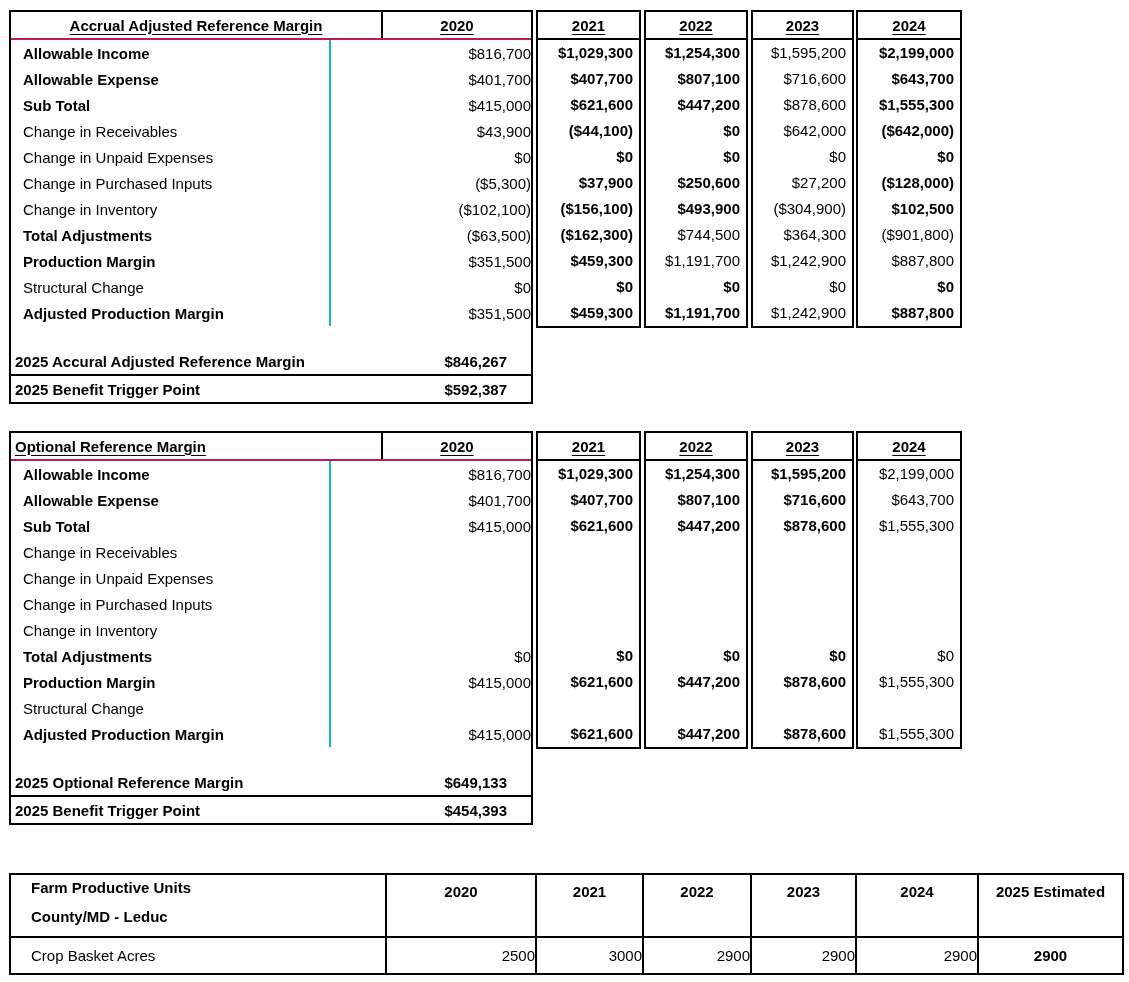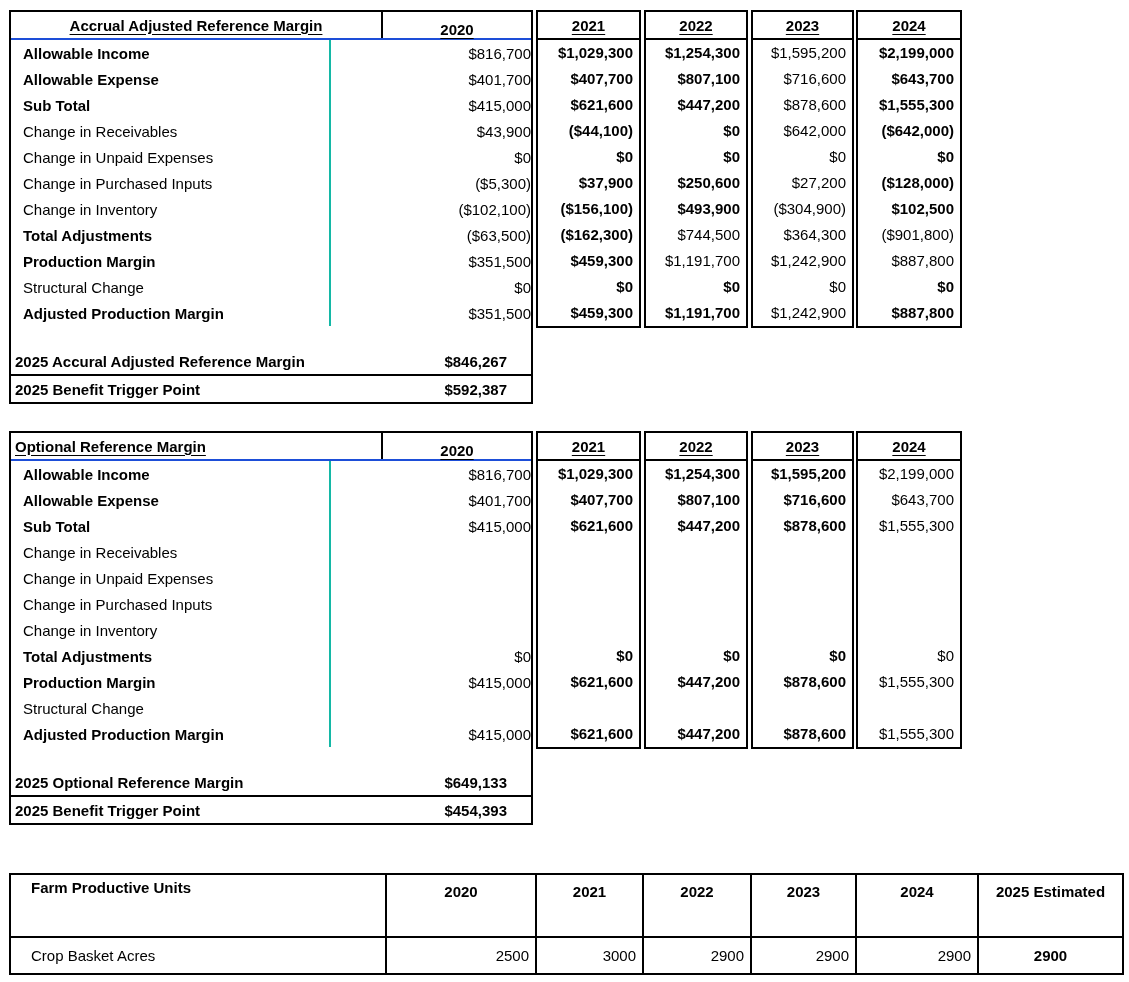--- a/index.html
+++ b/index.html
@@ -7,21 +7,21 @@
     width:1129px;height:982px;position:relative;background:#ffffff;
     font-family:"Liberation Sans",sans-serif;font-size:15px;color:#000;
     overflow:hidden;
   }
   .b{font-weight:bold;}
   .u{text-decoration:underline;text-underline-offset:3px;}
 
   
   .mcontainer{position:absolute;left:9px;width:953px;}
   .main-box{position:absolute;left:0;top:0;width:524px;border:2px solid #000;box-sizing:border-box;background:#fff;}
-  .head-row{display:flex;height:26px;border-bottom:2px solid #1d4ed8;align-items:flex-end;font-weight:bold;}
+  .head-row{display:flex;height:26px;border-bottom:2px solid #be185d;align-items:center;font-weight:bold;}
   .title-cell{width:372px;height:100%;border-right:2px solid #000;box-sizing:border-box;display:flex;align-items:center;}
   .title-cell.center{justify-content:center;}
   .title-cell.left{justify-content:flex-start;padding-left:4px;}
   .year-head{flex:1;display:flex;align-items:center;justify-content:center;}
   .brow{display:flex;height:26px;}
   .blabel{width:320px;border-right:2px solid #14b8a6;box-sizing:border-box;display:flex;align-items:center;padding-left:12px;}
   .bval{flex:1;display:flex;align-items:center;justify-content:flex-end;padding-right:0;}
   .year-box{position:absolute;top:0;border:2px solid #000;box-sizing:border-box;background:#fff;}
   .ybhead{height:26px;border-bottom:2px solid #000;display:flex;align-items:center;justify-content:center;font-weight:bold;}
   .ybcell{height:26px;line-height:26px;text-align:right;padding-right:6px;white-space:nowrap;}
@@ -41,21 +41,21 @@
   .fdata{height:35px;}
   .fcell{box-sizing:border-box;border-left:2px solid #000;}
   .fcell:first-child{border-left:none;}
   .fw0{width:374px;}.fw1{width:150px;}.fw2{width:107px;}.fw3{width:108px;}.fw4{width:105px;}.fw5{width:122px;}.fw6{width:145px;}
   .flabel{padding-left:20px;}
   .fl1{padding-top:4px;}
   .fl2{margin-top:12px;}
   .fyear{text-align:center;padding-top:8px;}
   .fdata .fcell{height:100%;display:flex;align-items:center;}
   .fdata .flabel{justify-content:flex-start;text-align:center;}
-  .fval{justify-content:flex-end;padding-right:6px;}
+  .fval{justify-content:flex-end;padding-right:0;}
   .fval.centered{justify-content:center;padding-right:0;}
 </style>
 </head>
 <body>
 
 <div class="mcontainer" style="top:10px;">
   <div class="main-box">
     <div class="head-row">
       <div class="title-cell center">
           <span class="u">Accrual Adjusted Reference Margin</span>
@@ -323,20 +323,21 @@
       <div class="sum-label">2025 Benefit Trigger Point</div>
       <div class="sum-value">$454,393</div>
     </div>
   </div>
 </div>
 
 <div class="farm-table">
   <div class="frow fhead">
     <div class="fcell fw0 flabel">
       <div class="fl1">Farm Productive Units</div>
+      <div class="fl2">County/MD - Leduc</div>
     </div>
     <div class="fcell fw1 fyear">2020</div>
     <div class="fcell fw2 fyear">2021</div>
     <div class="fcell fw3 fyear">2022</div>
     <div class="fcell fw4 fyear">2023</div>
     <div class="fcell fw5 fyear">2024</div>
     <div class="fcell fw6 fyear">2025 Estimated</div>
   </div>
   <div class="frow fdata">
     <div class="fcell fw0 flabel">Crop Basket Acres</div>

